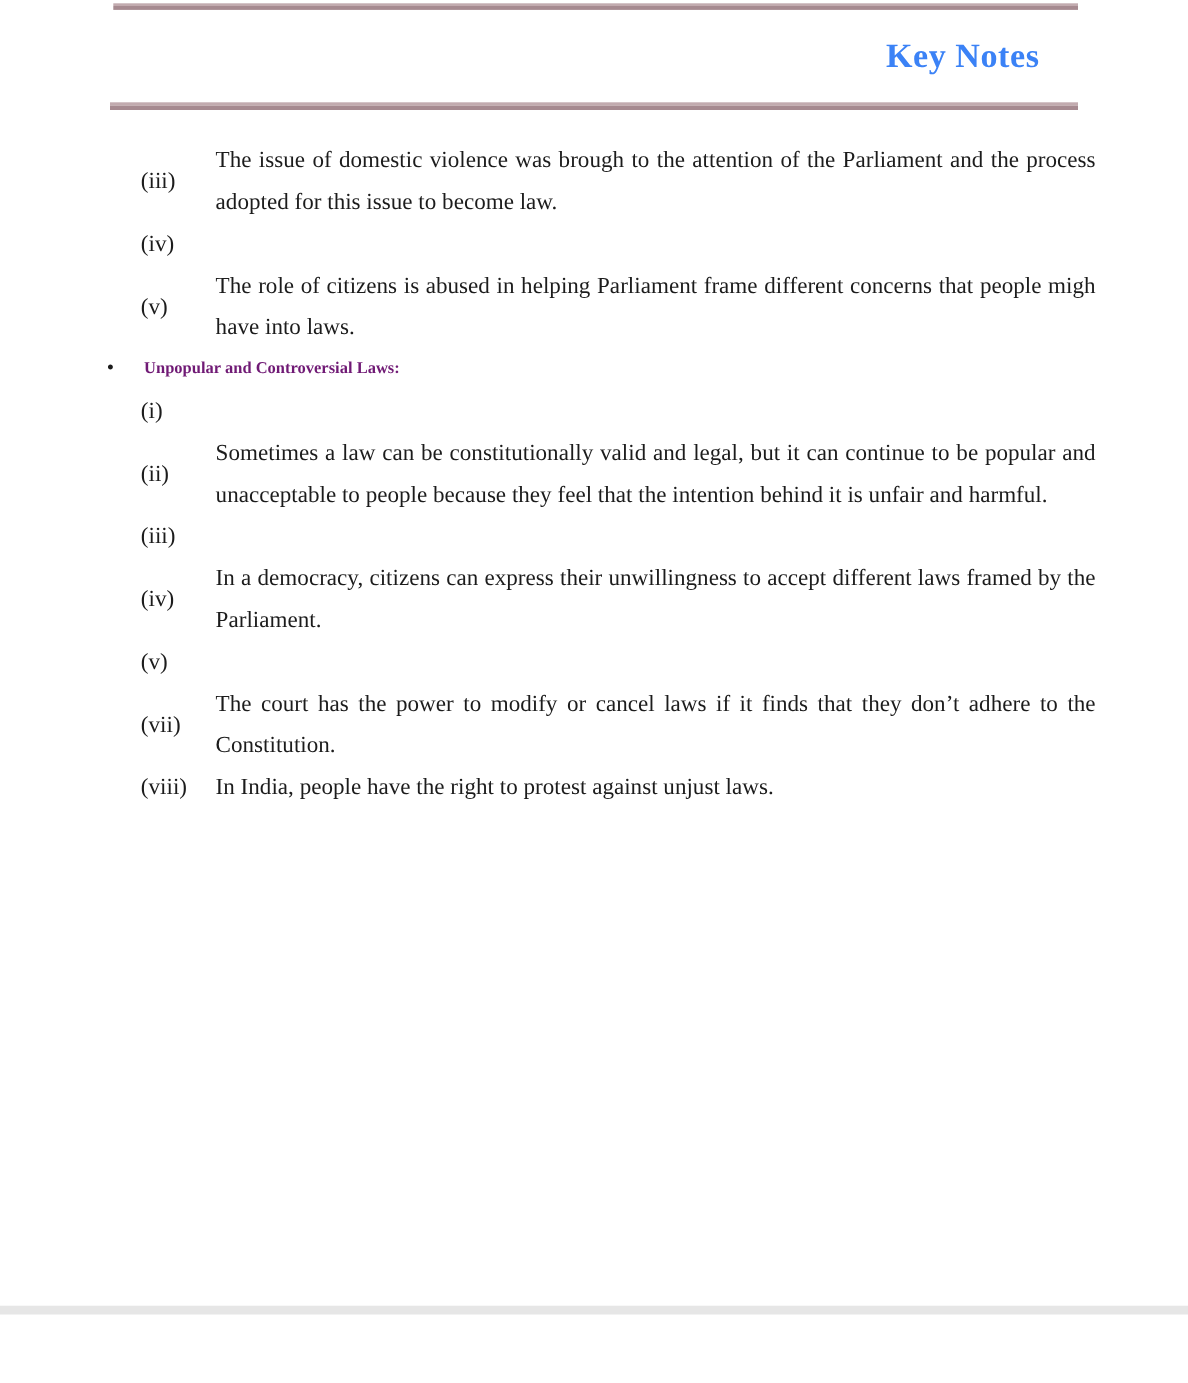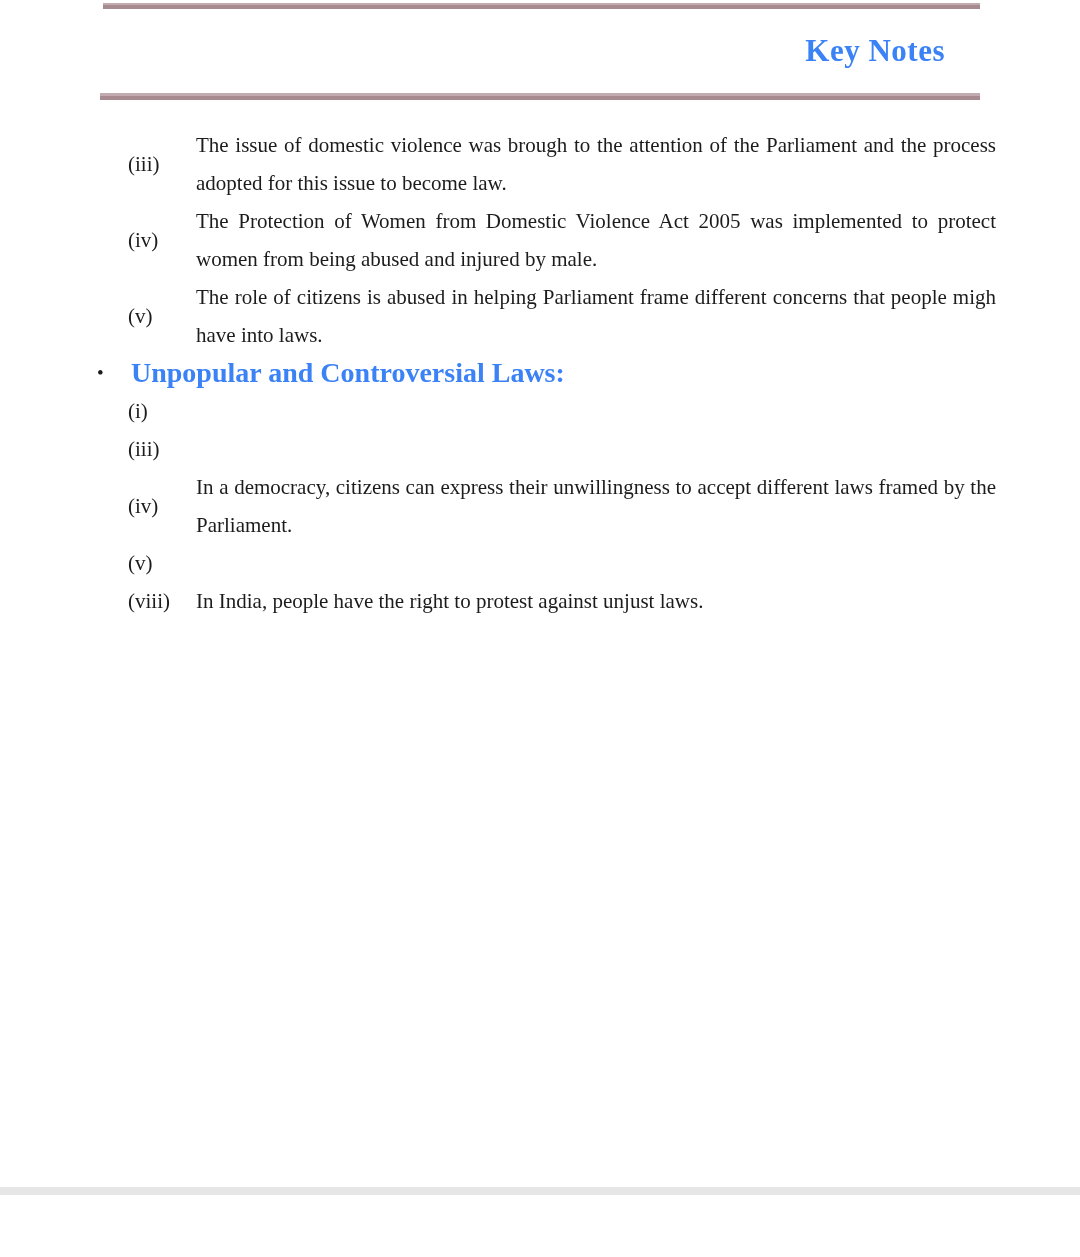--- a/index.html
+++ b/index.html
@@ -54,24 +54,24 @@
     text-align: justify;
   }
 
   .bullet-row { display: flex; align-items: flex-start; }
   .bullet-row .bullet {
     flex: 0 0 34px;
     font-size: 19px;
     line-height: 38px;
   }
   .bullet-row .heading {
-    font-size: 28px;
+    font-size: 15px;
     line-height: 38px;
     font-weight: bold;
-    color: #3b82f6;
+    color: #701a75;
   }
 
   .bottom-bar {
     position: absolute;
     left: 0;
     top: 1184px;
     width: 1080px;
     height: 8px;
     background: var(--bottom_bar, #e6e6e6);
   }
@@ -90,44 +90,51 @@
   <div class="title-rule"></div>
 
   <main class="content">
 
     <div class="item">
       <span class="marker">(iii)</span>
       <p class="text">The issue of domestic violence was brough to the attention of the Parliament and the process adopted for this issue to become law.</p>
     </div>
     <div class="item">
       <span class="marker">(iv)</span>
-      <p class="text">The Protection of Women from Domestic Violence Act 2005 was implemented to protect women from being abused and injured by male.</p>
     </div>
     <div class="item">
       <span class="marker">(v)</span>
       <p class="text">The role of citizens is abused in helping Parliament frame different concerns that people migh have into laws.</p>
     </div>
 
     <div class="bullet-row">
       <span class="bullet">•</span>
       <h2 class="heading">Unpopular and Controversial Laws:</h2>
     </div>
 
     <div class="item">
       <span class="marker">(i)</span>
     </div>
     <div class="item">
+      <span class="marker">(ii)</span>
+      <p class="text">Sometimes a law can be constitutionally valid and legal, but it can continue to be popular and unacceptable to people because they feel that the intention behind it is unfair and harmful.</p>
+    </div>
+    <div class="item">
       <span class="marker">(iii)</span>
     </div>
     <div class="item">
       <span class="marker">(iv)</span>
       <p class="text">In a democracy, citizens can express their unwillingness to accept different laws framed by the Parliament.</p>
     </div>
     <div class="item">
       <span class="marker">(v)</span>
+    </div>
+    <div class="item">
+      <span class="marker">(vii)</span>
+      <p class="text">The court has the power to modify or cancel laws if it finds that they don’t adhere to the Constitution.</p>
     </div>
     <div class="item">
       <span class="marker">(viii)</span>
       <p class="text">In India, people have the right to protest against unjust laws.</p>
     </div>
 
   </main>
 
   <div class="bottom-bar"></div>
 

